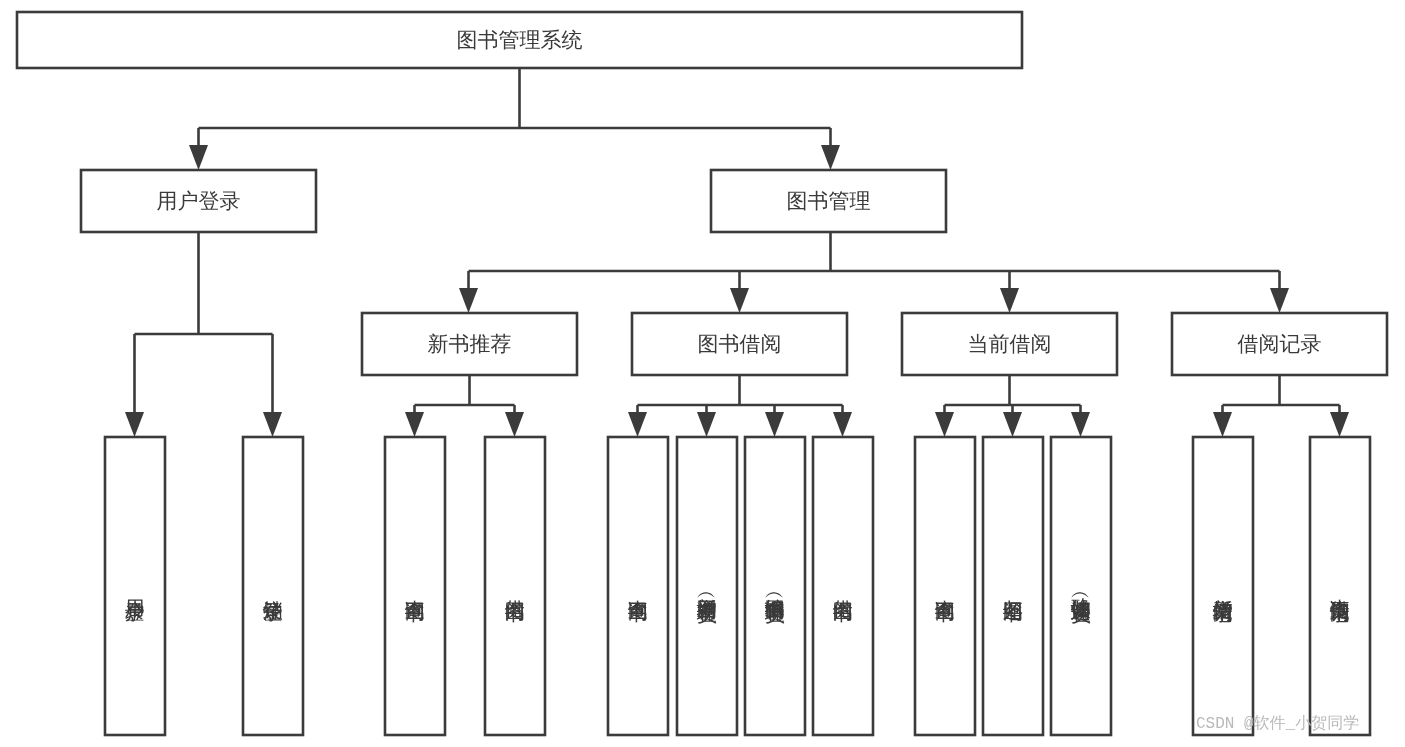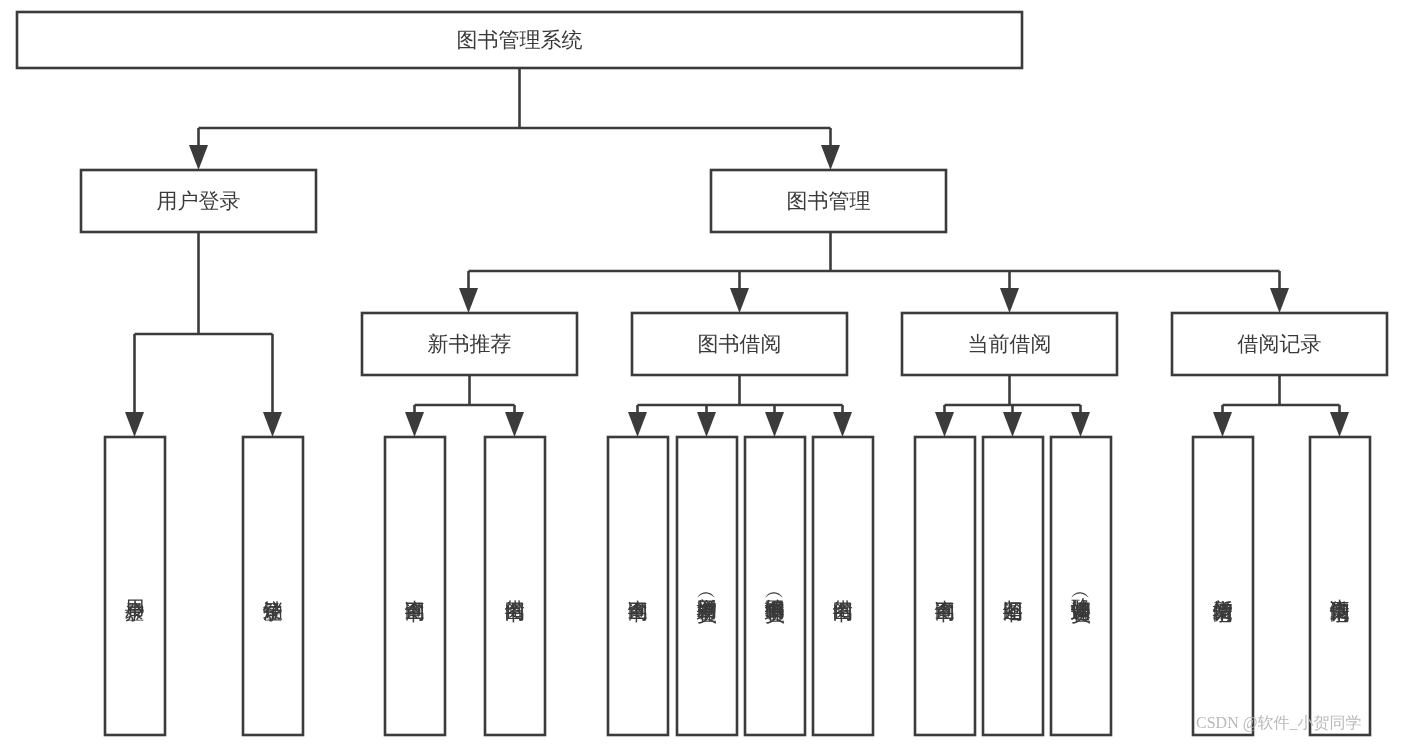--- a/index.html
+++ b/index.html
@@ -59,21 +59,21 @@
     letter-spacing: 1px;
     display: flex;
     align-items: center;
     justify-content: center;
     text-align: center;
     white-space: pre-wrap;
     pointer-events: none;
   }
   .watermark {
     position: absolute;
-    font-family: Liberation Serif, serif;
+    font-family: Liberation Mono, monospace;
     font-size: 16px;
     color: #b9b9b9;
     white-space: nowrap;
   }
 </style>
 </head>
 <body>
 
 <div id="diagram-root">
 

